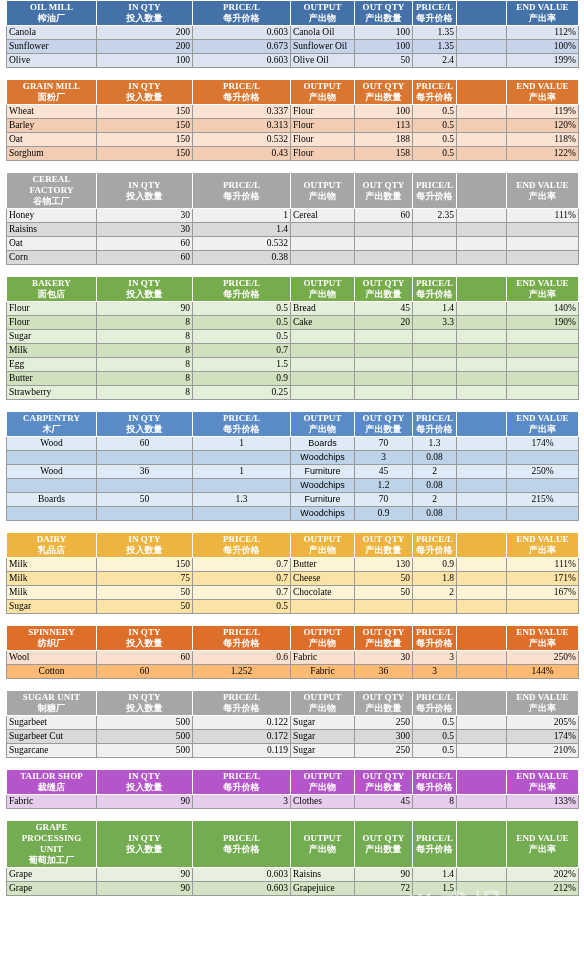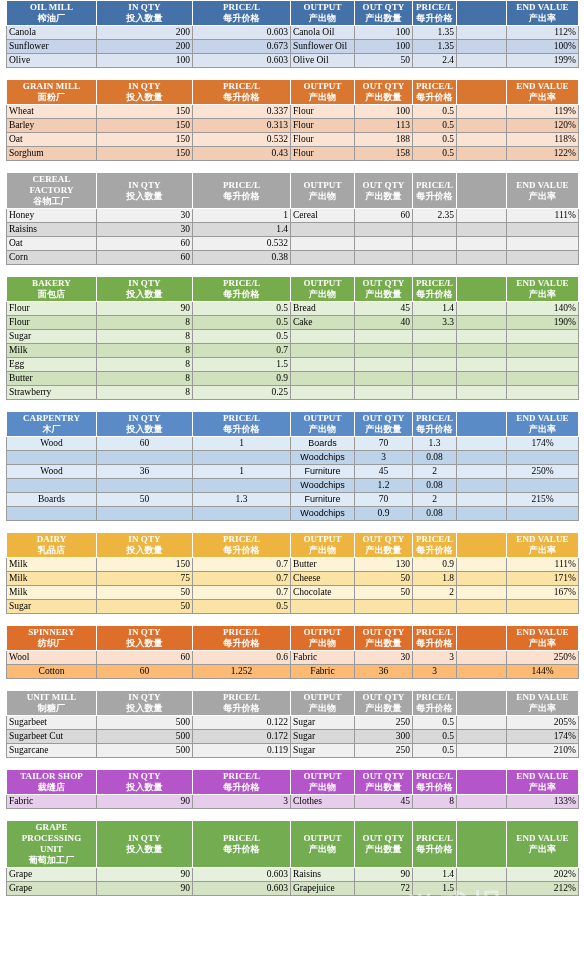--- a/index.html
+++ b/index.html
@@ -440,21 +440,21 @@
             <td class="num">45</td>
             <td class="num">1.4</td>
             <td class="blank"></td>
             <td class="num">140%</td>
           </tr>
           <tr class="alt">
             <td class="txt">Flour</td>
             <td class="num">8</td>
             <td class="num">0.5</td>
             <td class="txt">Cake</td>
-            <td class="num">40</td>
+            <td class="num">20</td>
             <td class="num">3.3</td>
             <td class="blank"></td>
             <td class="num">190%</td>
           </tr>
           <tr>
             <td class="txt">Sugar</td>
             <td class="num">8</td>
             <td class="num">0.5</td>
             <td class="txt"></td>
             <td class="num"></td>
@@ -776,21 +776,21 @@
           <col class="c2">
           <col class="c3">
           <col class="c4">
           <col class="c5">
           <col class="c6">
           <col class="c7">
         </colgroup>
         <thead>
           <tr>
             <th>
-              <span class="en">UNIT MILL</span>
+              <span class="en">SUGAR UNIT</span>
               <span class="zh">制糖厂</span>
             </th>
             <th>
               <span class="en">IN QTY</span>
               <span class="zh">投入数量</span>
             </th>
             <th>
               <span class="en">PRICE/L</span>
               <span class="zh">每升价格</span>
             </th>

